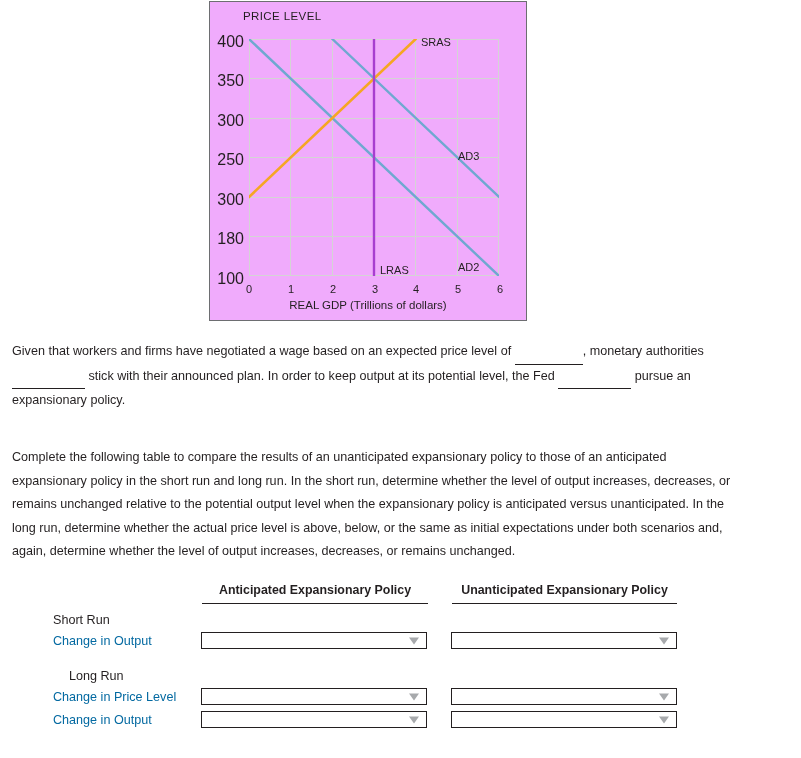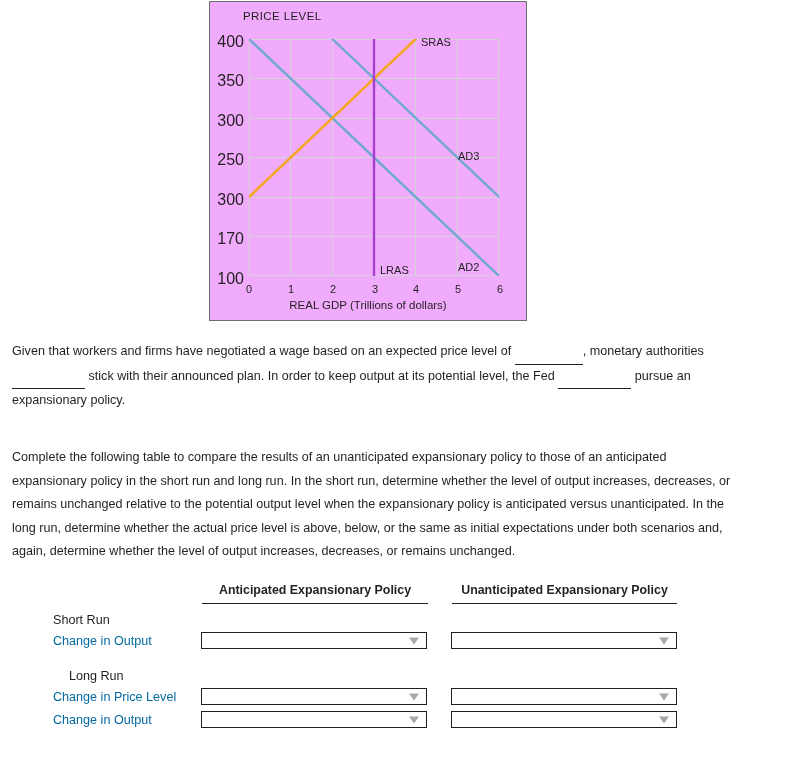--- a/index.html
+++ b/index.html
@@ -160,21 +160,21 @@
 
 <div id="chart-panel">
 
   <div id="chart-ylabel">PRICE LEVEL</div>
 
   <div class="ytick" style="left:0px; top:31px;">400</div>
   <div class="ytick" style="left:0px; top:70px;">350</div>
   <div class="ytick" style="left:0px; top:110px;">300</div>
   <div class="ytick" style="left:0px; top:149px;">250</div>
   <div class="ytick" style="left:0px; top:189px;">300</div>
-  <div class="ytick" style="left:0px; top:228px;">170</div>
+  <div class="ytick" style="left:0px; top:228px;">180</div>
   <div class="ytick" style="left:0px; top:268px;">100</div>
 
   <div class="xtick" style="left:29px; top:281px;">0</div>
   <div class="xtick" style="left:71px; top:281px;">1</div>
   <div class="xtick" style="left:113px; top:281px;">2</div>
   <div class="xtick" style="left:155px; top:281px;">3</div>
   <div class="xtick" style="left:196px; top:281px;">4</div>
   <div class="xtick" style="left:238px; top:281px;">5</div>
   <div class="xtick" style="left:280px; top:281px;">6</div>
 

